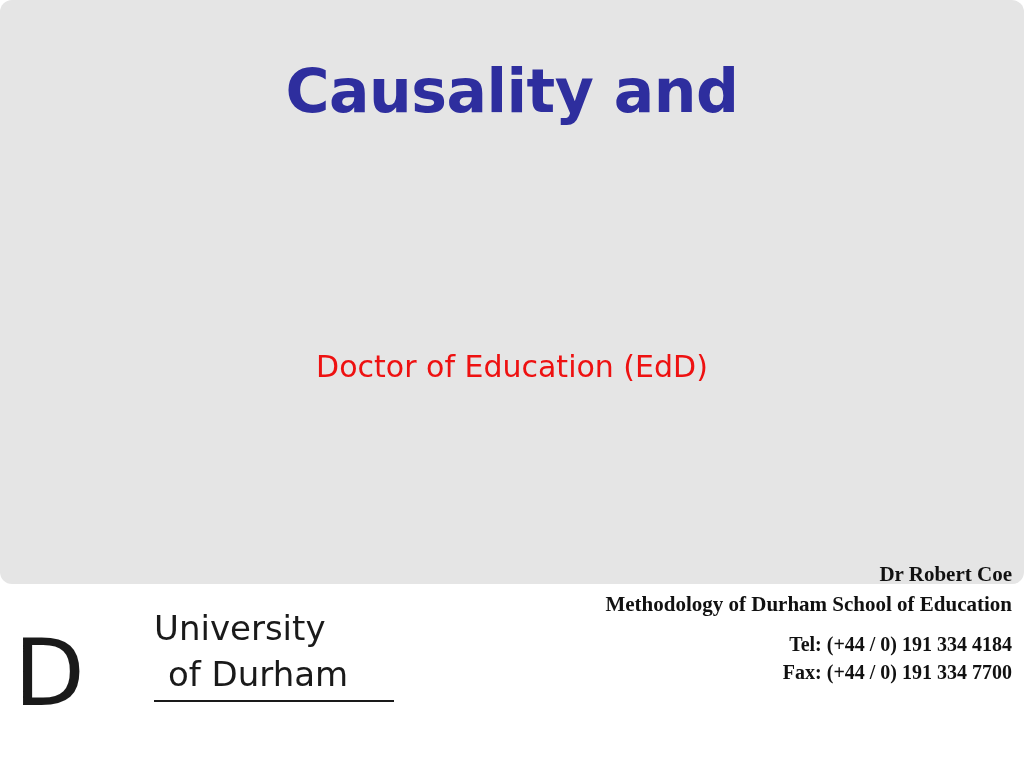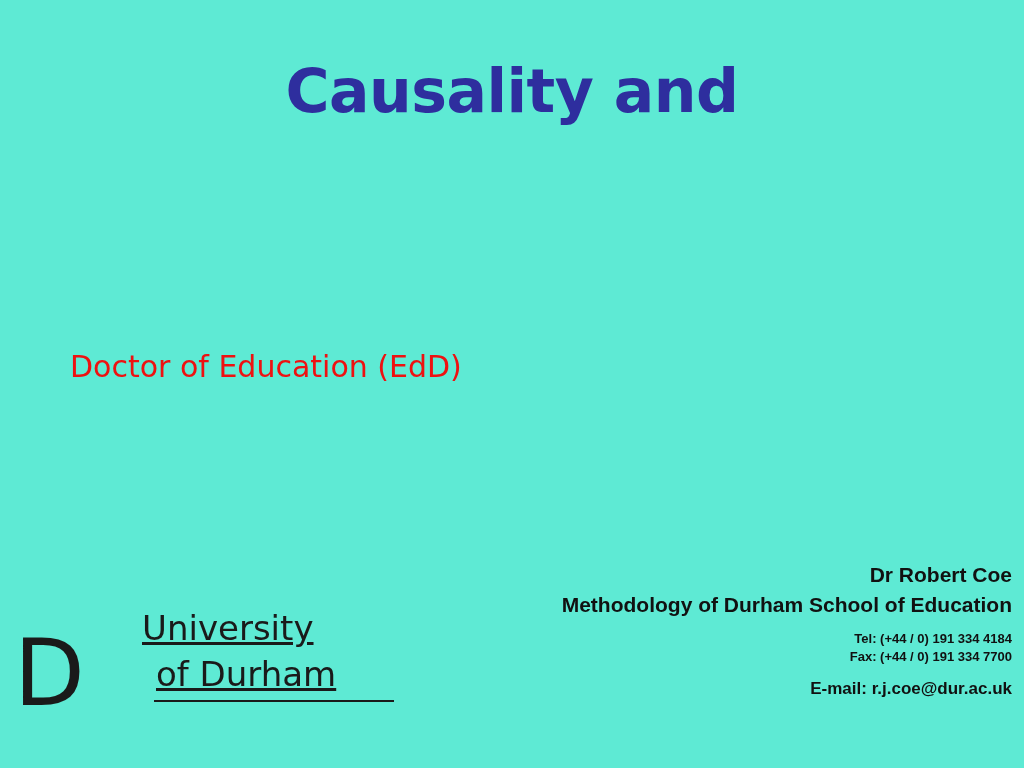--- a/index.html
+++ b/index.html
@@ -9,22 +9,23 @@
   body {
     width: 1024px;
     height: 768px;
     background: #ffffff;
     font-family: "DejaVu Sans", sans-serif;
     overflow: hidden;
   }
   .slide {
     position: relative;
     width: 1024px;
-    height: 768px;
-    background: #5eead4;
+    height: 584px;
+    background: #e5e5e5;
+    border-radius: 12px;
   }
 
   
   .title-block {
     position: absolute;
     top: 52px;
     left: 60px;
     width: 904px;
     text-align: center;
   }
@@ -36,20 +37,21 @@
     line-height: 1.33;
     letter-spacing: -0.5px;
   }
 
   
   .subtitle-block {
     position: absolute;
     top: 348px;
     left: 70px;
     width: 884px;
+    text-align: center;
     color: #ee1111;
     font-size: 30px;
     line-height: 1.28;
   }
   .subtitle-line {
     display: block;
   }
 
   
   .logo {
@@ -64,26 +66,25 @@
     left: 0px;
     top: 28px;
     font-family: "DejaVu Sans", sans-serif;
     font-size: 92px;
     font-weight: normal;
     color: #1a1a1a;
     line-height: 1;
   }
   .logo-text {
     position: absolute;
-    left: 128px;
+    left: 140px;
     top: 6px;
     color: #1a1a1a;
     font-size: 34px;
     line-height: 1.35;
-    text-decoration: underline;
   }
   .logo-text .l2 {
     display: block;
     padding-left: 14px;
   }
   .logo-rule {
     position: absolute;
     left: 140px;
     top: 100px;
     width: 240px;
@@ -92,29 +93,29 @@
   }
 
   
   .contact {
     position: absolute;
     right: 12px;
     top: 560px;
     width: 600px;
     text-align: right;
     color: #111111;
-    font-family: Liberation Sans, sans-serif;
+    font-family: Liberation Serif, serif;
     font-weight: bold;
     line-height: 1.42;
   }
   .contact .c-name { font-size: 21px; }
   .contact .c-org  { font-size: 21px; }
   .contact .c-gap  { height: 10px; }
   .contact .c-tel,
-  .contact .c-fax  { font-size: 13px; text-align: right; }
+  .contact .c-fax  { font-size: 20px; text-align: right; }
   .contact .c-gap2 { height: 10px; }
   .contact .c-mail,
   .contact .c-web  { font-size: 17px; }
 </style>
 </head>
 <body>
 
 <div class="slide">
 
   <div class="title-block">
@@ -134,16 +135,15 @@
     <div class="logo-rule"></div>
   </div>
 
   <div class="contact">
     <div class="c-name">Dr Robert Coe</div>
     <div class="c-org">Methodology of Durham School of Education</div>
     <div class="c-gap"></div>
     <div class="c-tel">Tel: (+44 / 0) 191 334 4184</div>
     <div class="c-fax">Fax: (+44 / 0) 191 334 7700</div>
     <div class="c-gap2"></div>
-    <div class="c-mail">E-mail: r.j.coe@dur.ac.uk</div>
   </div>
 
 </div>
 
 </body></html>

